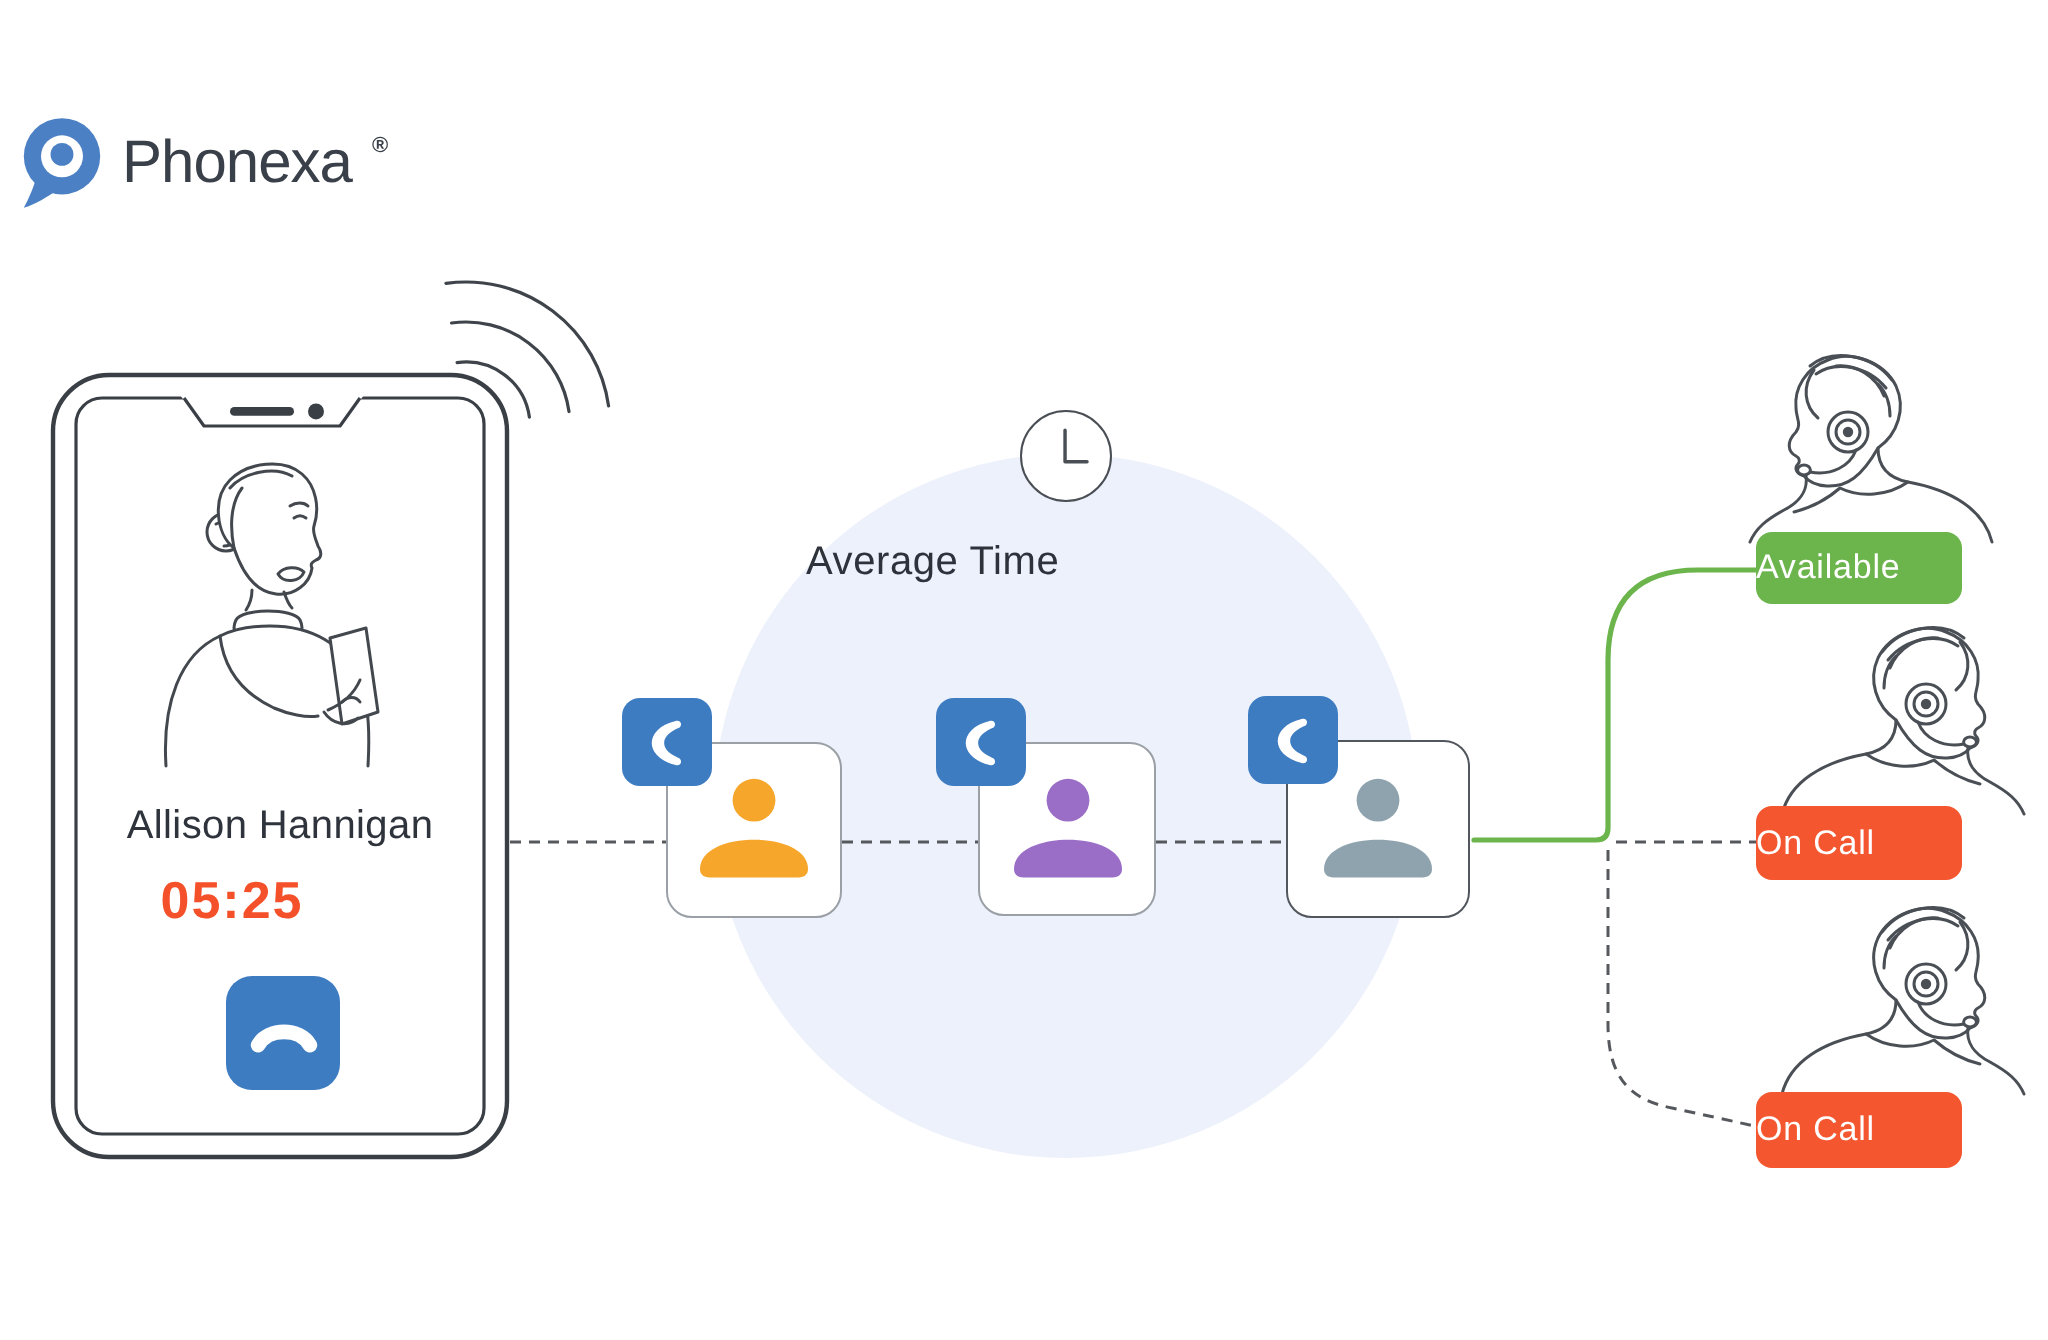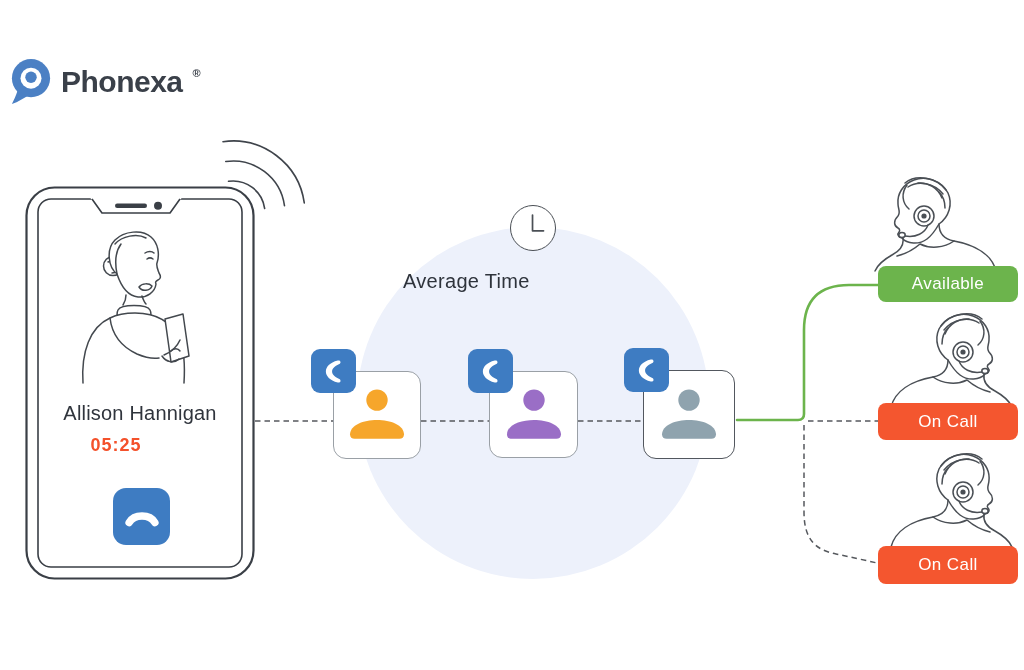--- a/index.html
+++ b/index.html
@@ -3,52 +3,52 @@
 <meta charset="utf-8">
 <style>
   html,body{margin:0;padding:0;background:#fff;}
   *{box-sizing:border-box;}
   .canvas{
     position:relative;width:1024px;height:670px;background:#ffffff;overflow:hidden;
     font-family:"Liberation Sans",sans-serif;color:#30343c;
   }
   
   .logo{position:absolute;left:10px;top:58px;display:flex;align-items:center;gap:9px;z-index:5;}
-  .logo .brand{font-size:30px;font-weight:700;color:#3a4049;letter-spacing:-0.5px;}
+  .logo .brand{font-size:30px;font-weight:400;color:#3a4049;letter-spacing:-0.5px;}
   .logo sup{font-size:11px;font-weight:700;color:#3a4049;vertical-align:top;position:relative;top:-9px;left:1px;}
   
   .big-circle{position:absolute;left:357px;top:227px;width:352px;height:352px;border-radius:50%;
     background:#edf1fb;z-index:0;}
   
   svg.overlay{position:absolute;left:0;top:0;z-index:1;pointer-events:none;}
   
   .phone{position:absolute;left:25px;top:186px;width:230px;height:394px;z-index:3;padding-left:20px;}
   .phone svg.frame{position:absolute;left:0;top:0;}
   .caller-name{position:absolute;left:0;top:216px;width:230px;text-align:center;
     font-size:20px;color:#2f343c;letter-spacing:0.2px;}
   .call-timer{position:absolute;left:0;top:249px;width:182px;text-align:center;
-    font-size:18px;font-weight:700;color:#f4512b;letter-spacing:1px;}
+    font-size:26px;font-weight:700;color:#f4512b;letter-spacing:1px;}
   .hangup{position:absolute;left:88px;top:302px;width:57px;height:57px;border:none;
     border-radius:13px;background:#3e7cc2;display:flex;align-items:center;justify-content:center;cursor:pointer;padding:0;}
   
   .clock{position:absolute;left:510px;top:205px;width:46px;height:46px;border-radius:50%;
     background:#fff;border:1.6px solid #4a4f55;z-index:2;display:flex;align-items:center;justify-content:center;}
   
   .zone-label{position:absolute;width:260px;font-size:20px;color:#2e333b;z-index:2;letter-spacing:0.3px;}
   .avg-label{left:403px;top:270px;}
   .ciq-label{left:403px;top:496px;}
   
   .qcard{position:absolute;background:#fff;border:1.4px solid #9aa0a6;border-radius:13px;z-index:2;
     display:flex;align-items:center;justify-content:center;}
   .qcard.active{border:1.8px solid #52575e;}
   .badge{position:absolute;width:45px;height:44px;border-radius:9px;background:#3e7cc2;z-index:3;
     display:flex;align-items:center;justify-content:center;}
   
-  .pill{position:absolute;left:878px;width:140px;height:36px;border-radius:8px;z-index:3;
-    display:flex;align-items:center;justify-content:center;color:#ffffff;font-size:17px;letter-spacing:0.4px;}
+  .pill{position:absolute;left:878px;width:103px;height:36px;border-radius:8px;z-index:3;
+    display:flex;align-items:center;color:#ffffff;font-size:17px;letter-spacing:0.4px;}
 </style>
 </head>
 <body>
 
 <div class="canvas">
 
   <div class="logo">
     <svg width="42" height="47" viewBox="0 0 44 49">
       <circle cx="22" cy="21" r="20" fill="#4B80C4"></circle>
       <path d="M8,34 C6,40 4,44 2,48 C9,46 14,42 18,40 Z" fill="#4B80C4"></path>

